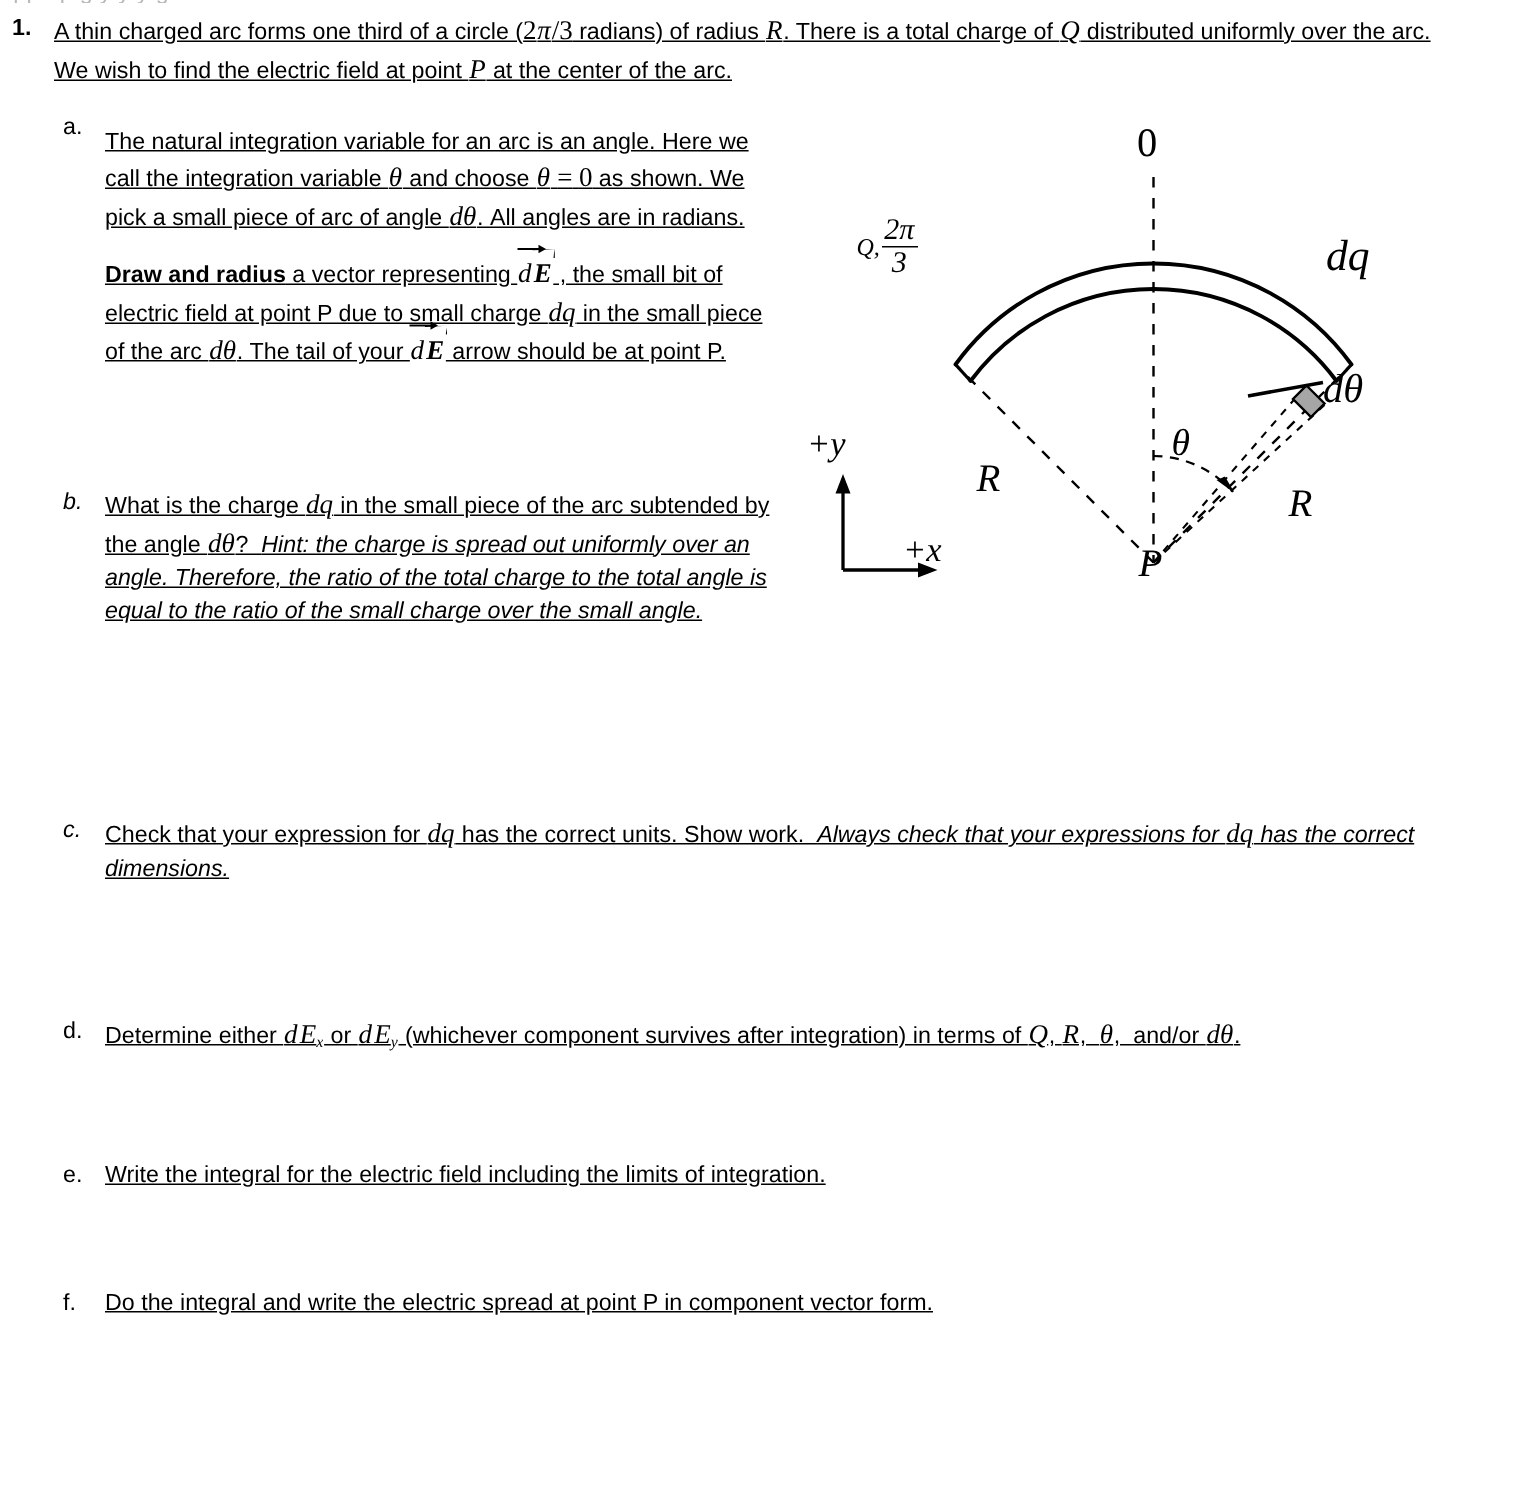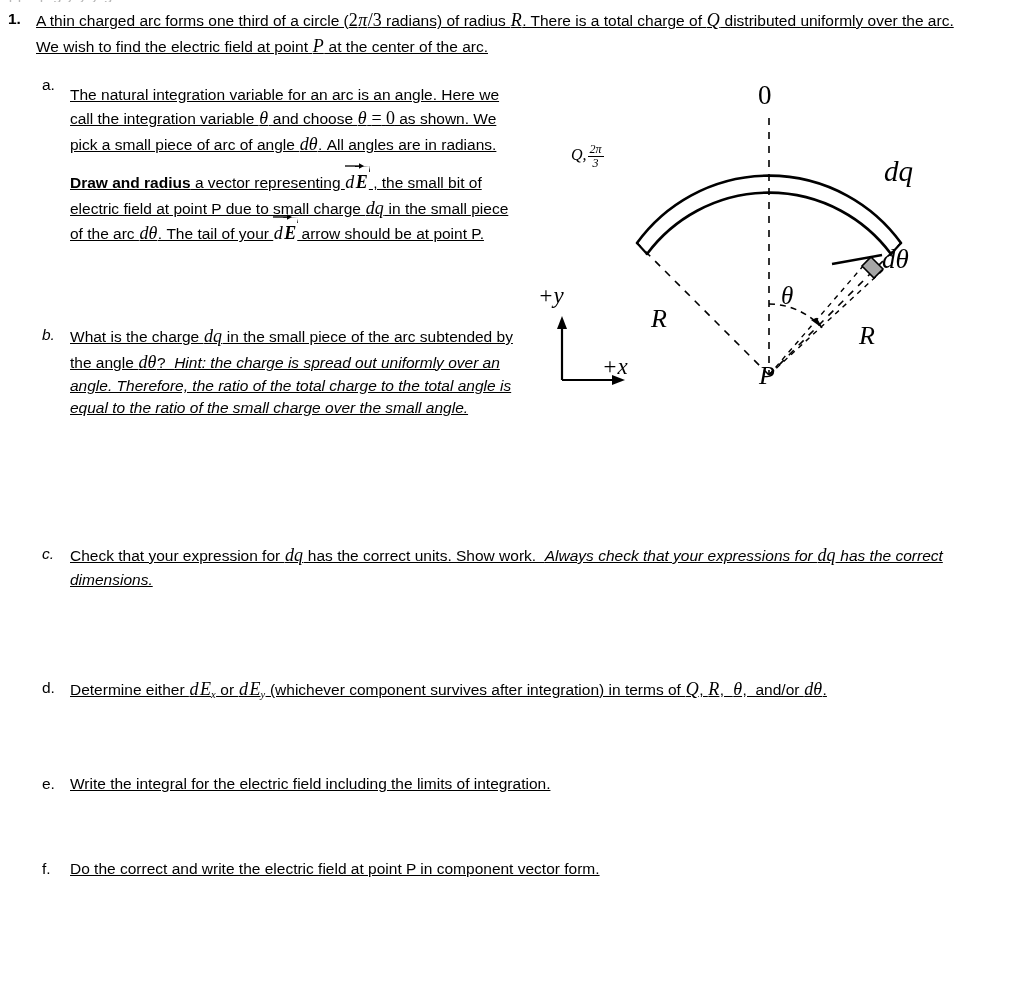--- a/index.html
+++ b/index.html
@@ -152,21 +152,21 @@
   #lab-R1     { left: 121px; top: 226px; font-size: 26px; }
   #lab-R2     { left: 329px; top: 243px; font-size: 26px; }
   #lab-py     { left: 8px;   top: 204px; font-size: 23px; }
   #lab-px     { left: 72px;  top: 275px; font-size: 23px; }
   #lab-P      { left: 229px; top: 283px; font-size: 26px; }
 
   .frac {
     display: inline-block;
     vertical-align: -0.55em;
     text-align: center;
-    font-size: 12px;
+    font-size: 20px;
     line-height: 1.05;
     padding: 0 1px;
   }
   .frac .num { display: block; border-bottom: 1.2px solid #000; padding: 0 2px 0px 2px; }
   .frac .den { display: block; padding: 0px 2px 0 2px; }
 </style>
 </head>
 <body>
 
 <div class="top-clip">appe       p        g    y        y       y       g</div>
@@ -217,21 +217,21 @@
   </div>
 </div>
 
 <div class="item sub" id="item-e">
   <div class="marker">e.</div>
   <div class="body-text">Write the integral for the electric field including the limits of integration.</div>
 </div>
 
 <div class="item sub" id="item-f">
   <div class="marker">f.</div>
-  <div class="body-text">Do the correct and write the electric field at point P in component vector form.</div>
+  <div class="body-text">Do the integral and write the electric spread at point P in component vector form.</div>
 </div>
 
 <div id="figure">
   <svg width="480" height="320" viewBox="0 0 480 320">
 
     <line x1="239" y1="38" x2="239" y2="295" stroke="#000" stroke-width="1.6" stroke-dasharray="7,7"></line>
 
     <line x1="239" y1="295" x2="107" y2="163" stroke="#000" stroke-width="1.6" stroke-dasharray="7,7"></line>
 
     <line x1="239" y1="295" x2="371" y2="163" stroke="#000" stroke-width="1.6" stroke-dasharray="7,7"></line>

